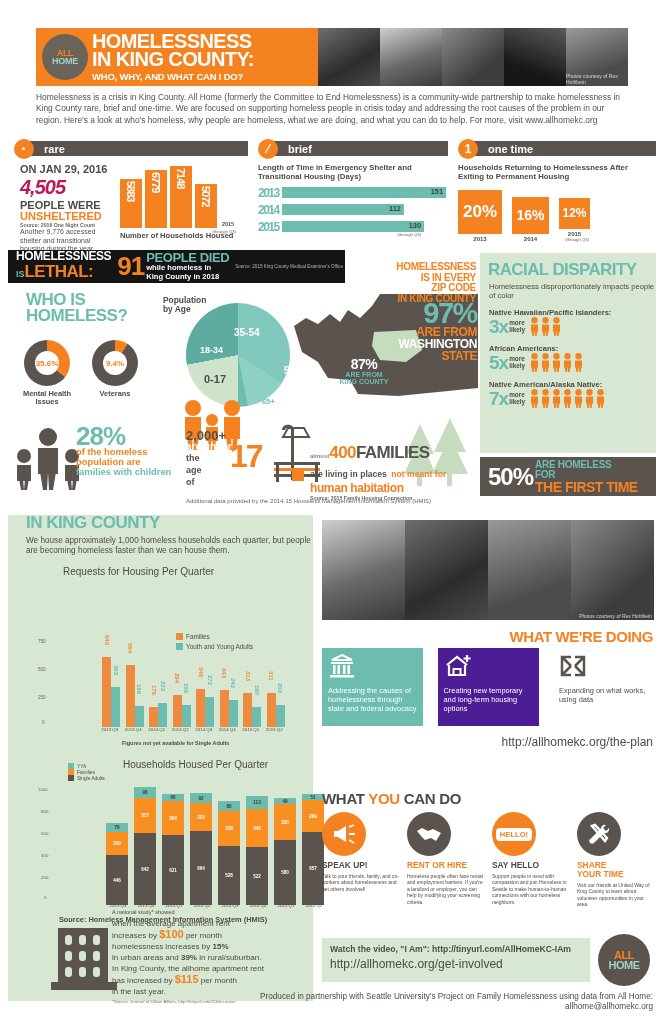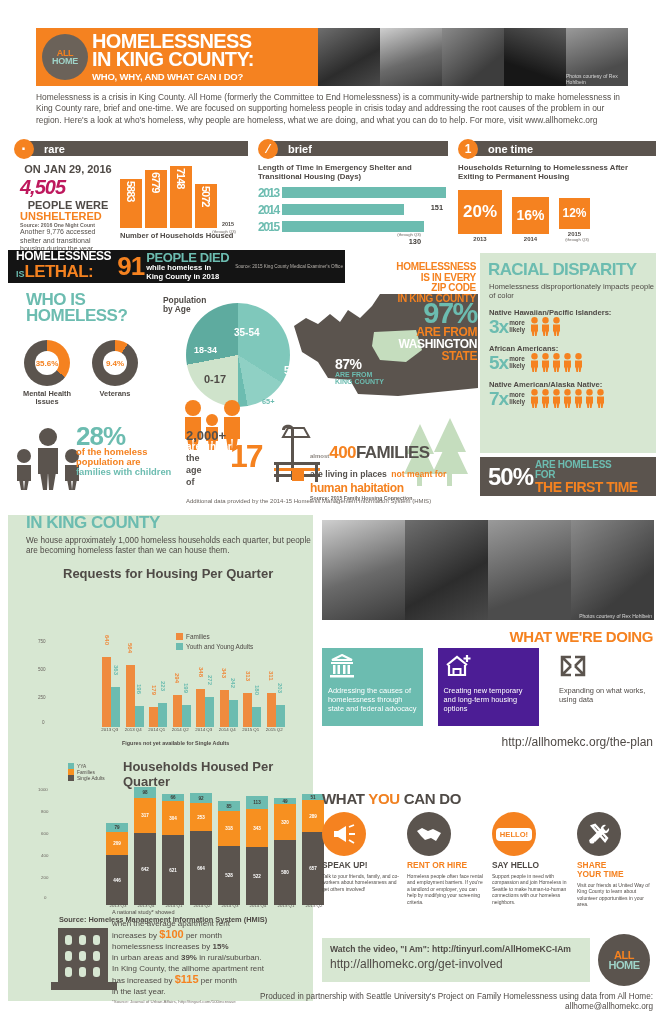--- a/index.html
+++ b/index.html
@@ -38,38 +38,38 @@
   
   .statcol{position:absolute;}
   .stat-head{display:flex;align-items:center;height:17px;}
   .stat-badge{width:20px;height:20px;border-radius:50%;background:#f58220;color:#fff;font-size:12px;
               font-weight:bold;display:flex;align-items:center;justify-content:center;margin-right:4px;z-index:2;}
   .stat-bar{flex:1;height:15px;background:#5b544e;color:#fff;font-size:11px;font-weight:bold;
             display:flex;align-items:center;padding-left:8px;box-sizing:border-box;}
 
   
   .rare-num{font-size:20px;font-weight:bold;color:#be185d;line-height:25px;letter-spacing:-1px;font-style:italic;}
-  .rare-k{font-size:11px;font-weight:bold;color:#4f4a46;line-height:11px;text-align:center;}
+  .rare-k{font-size:11px;font-weight:bold;color:#4f4a46;line-height:11px;}
   .rare-un{font-size:11px;font-weight:bold;color:#f58220;line-height:11px;}
   .tiny{font-size:5.2px;line-height:6.2px;color:#6b6560;}
   .small2{font-size:7px;line-height:8.4px;color:#55504b;}
 
   .hh-chart{display:flex;align-items:flex-end;height:64px;}
   .hh-bar{background:#f58220;margin-right:3px;position:relative;width:22px;}
   .hh-val{position:absolute;top:2px;left:50%;transform:translateX(-50%);writing-mode:vertical-rl;
           color:#fff;font-size:11px;font-weight:bold;letter-spacing:-1px;}
   .hh-yr{position:absolute;bottom:1px;right:-17px;font-size:5.4px;font-weight:bold;color:#4f4a46;}
   .chart-cap{font-size:7.6px;font-weight:bold;color:#4f4a46;margin-top:3px;}
 
   
   .brief-lbl{font-size:7.8px;font-weight:bold;color:#4f4a46;line-height:9.4px;}
   .los-row{display:flex;align-items:center;margin-top:3px;}
   .los-year{font-size:12px;font-weight:bold;color:#6cbcb0;letter-spacing:-1.5px;width:24px;}
   .los-bar{height:11px;background:#6cbcb0;position:relative;}
-  .los-val{position:absolute;right:3px;top:16px;font-size:7.4px;font-weight:bold;color:#403c38;}
+  .los-val{position:absolute;right:3px;top:0px;font-size:7.4px;font-weight:bold;color:#403c38;}
 
   
   .ot-wrap{display:flex;align-items:flex-end;margin-top:8px;}
   .ot-box{background:#f58220;color:#fff;font-weight:bold;display:flex;align-items:center;
           justify-content:center;margin-right:10px;}
   .ot-yr{font-size:6px;font-weight:bold;color:#4f4a46;text-align:center;margin-top:2px;}
 
   
   .lethal{position:absolute;left:8px;top:250px;width:337px;height:33px;background:#141414;display:flex;align-items:center;}
   .lethal-l{padding-left:8px;}
@@ -111,21 +111,21 @@
   .fam400 .r1o{font-size:8.6px;font-weight:bold;color:#f58220;}
   .fam400 .r2{font-size:12px;font-weight:bold;color:#f58220;letter-spacing:-.4px;}
 
   
   .map-title{position:absolute;left:352px;top:262px;width:124px;text-align:right;
              font-size:10px;font-weight:bold;color:#f58220;line-height:10.6px;letter-spacing:-.3px;}
   .map97{position:absolute;left:385px;top:300px;width:92px;text-align:right;}
   .map97 .n{font-size:29px;font-weight:bold;color:#6cbcb0;line-height:26px;letter-spacing:-1.4px;}
   .map97 .a{font-size:12px;font-weight:bold;color:#f58220;line-height:12px;letter-spacing:-.4px;}
   .map97 .w{font-size:12px;font-weight:bold;color:#fff;line-height:12px;letter-spacing:-.4px;}
-  .map87{position:absolute;left:335px;top:358px;width:58px;text-align:left;}
+  .map87{position:absolute;left:335px;top:358px;width:58px;text-align:center;}
   .map87 .n{font-size:14px;font-weight:bold;color:#fff;line-height:13px;letter-spacing:-.5px;}
   .map87 .s{font-size:7px;font-weight:bold;color:#6cbcb0;line-height:7.4px;}
 
   .hmis-note{position:absolute;left:186px;top:498px;font-size:6px;color:#6b6560;}
 
   
   .rd{position:absolute;left:480px;top:253px;width:176px;height:200px;background:#d7e7d2;}
   .rd-title{font-size:17px;font-weight:bold;color:#6cbcb0;letter-spacing:-.6px;margin:7px 0 0 8px;}
   .rd-sub{font-size:7.6px;color:#4f4a46;line-height:9px;margin:2px 0 0 9px;}
   .rd-grp{margin:8px 0 0 9px;}
@@ -137,21 +137,21 @@
   .fifty{position:absolute;left:480px;top:457px;width:176px;height:39px;background:#5b544e;
          display:flex;align-items:center;}
   .fifty .n{font-size:24px;font-weight:bold;color:#fff;letter-spacing:-1px;margin-left:8px;}
   .fifty .r{font-size:10px;font-weight:bold;color:#6cbcb0;line-height:10px;letter-spacing:-.3px;}
   .fifty .r2{font-size:14px;font-weight:bold;color:#f58220;letter-spacing:-.5px;line-height:14px;}
 
   
   .why{position:absolute;left:8px;top:515px;width:305px;height:486px;background:#d7e7d2;}
   .why-t{font-size:17px;font-weight:bold;color:#6cbcb0;line-height:16px;letter-spacing:-.5px;margin:14px 0 0 18px;}
   .why-s{font-size:8.2px;color:#4f4a46;line-height:10px;margin:5px 0 0 18px;}
-  .ch-title{font-size:13px;font-weight:bold;color:#4f4a46;margin:10px 0 0 55px;}
+  .ch-title{font-size:10px;font-weight:normal;color:#4f4a46;margin:10px 0 0 55px;}
   .legend{display:flex;align-items:center;font-size:6.4px;color:#4f4a46;margin-left:2px;}
   .sw{width:7px;height:7px;margin-right:3px;}
 
   .bars{position:relative;height:82px;margin:4px 0 0 48px;display:flex;align-items:flex-end;}
   .grp{display:flex;align-items:flex-end;margin-right:5.5px;position:relative;}
   .bar{width:9px;position:relative;}
   .bf{background:#ef8b3e;}
   .by{background:#6cbcb0;}
   .bval{position:absolute;top:-22px;left:50%;transform:translateX(-50%);writing-mode:vertical-rl;
         transform-origin:center;font-size:6px;font-weight:bold;}
@@ -360,21 +360,21 @@
     <div class="hole">9.4%</div>
   </div>
   <div class="donut-lbl" style="left:84px;top:390px;width:62px;">Veterans</div>
 
   <div class="pie-lbl">
     <div>Population</div>
     <div>by Age</div>
   </div>
   <div class="pie" style="background:conic-gradient(#7fc8bb 0 34%,#8fd0c4 34% 47%,#6cbcb0 47% 50%,#cfe3cb 50% 72%,#5eab9f 72% 100%);">
     <div class="pie-t" style="left:48px;top:24px;font-size:10px;color:#fff;">35-54</div>
-    <div class="pie-t" style="left:8px;top:42px;font-size:9px;color:#fff;">18-34</div>
+    <div class="pie-t" style="left:14px;top:42px;font-size:9px;color:#fff;">18-34</div>
     <div class="pie-t" style="left:18px;top:70px;font-size:11px;color:#4f4a46;">0-17</div>
     <div class="pie-t" style="left:62px;top:62px;font-size:10px;color:#fff;margin-left:36px;">56-64</div>
     <div class="pie-t" style="left:76px;top:94px;font-size:7.4px;color:#6cbcb0;">65+</div>
   </div>
 
   <svg class="abs" style="left:14px;top:428px;" width="68" height="62" viewBox="0 0 68 62">
     <circle cx="34" cy="9" r="9" fill="#5b544e"></circle>
     <path d="M24 20h20v26H24z" fill="#5b544e"></path>
       <path d="M26 44l3 18h4l1-18zM42 44l-3 18h-4l-1-18z" fill="#5b544e"></path>
     <circle cx="10" cy="28" r="7" fill="#5b544e"></circle>

